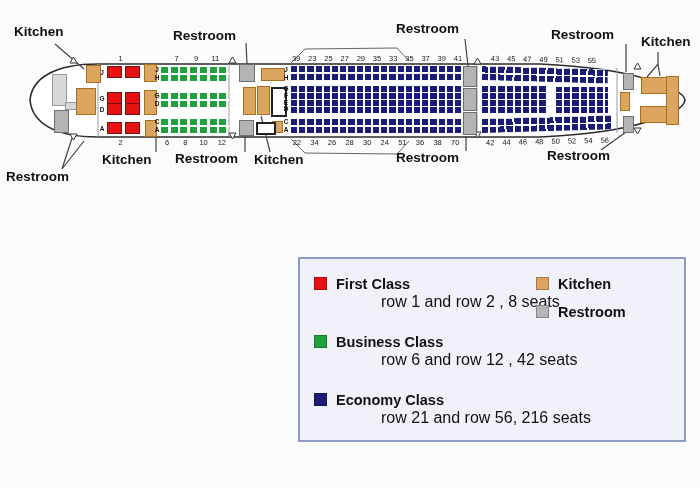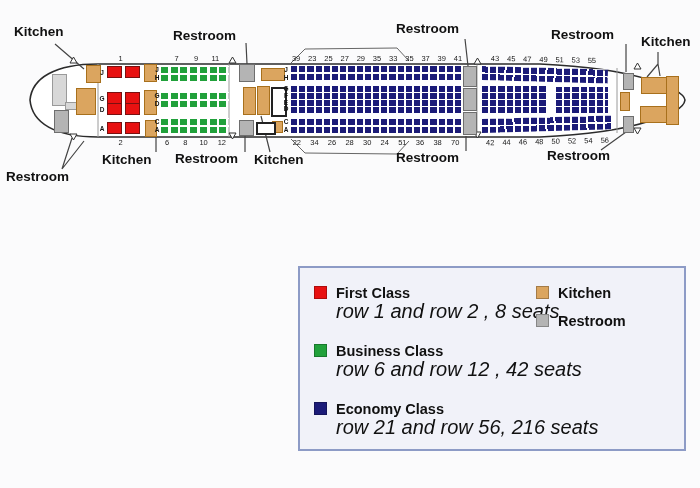--- a/index.html
+++ b/index.html
@@ -37,29 +37,29 @@
       repeating-linear-gradient(90deg, var(--c-economy) 0 6.2px, transparent 6.2px 8.2px);}
 
   .fc-seat{position:absolute;width:13px;height:10px;background:var(--c-first);border:1px solid #7a1010;}
 
   .kitchen{position:absolute;background:var(--c-kitchen);border:1px solid #a8701c;}
   .restroom{position:absolute;background:var(--c-restroom);border:1px solid #6e6e6e;}
   .closet{position:absolute;background:#fff;border:2px solid #222;}
   .cockpit{position:absolute;background:#d8d8d8;border:1px solid #9a9a9a;}
 
   
-  .legend{position:absolute;left:298px;top:266px;width:384px;height:181px;
+  .legend{position:absolute;left:298px;top:257px;width:384px;height:181px;
     background:#f1f2f9;border:2px solid #8d9bc6;}
   .legend-left{position:absolute;left:14px;top:16px;}
   .legend-right{position:absolute;left:236px;top:16px;}
   .legend-item{display:flex;align-items:flex-start;margin-bottom:22px;}
   .legend-right .legend-item{margin-bottom:10px;}
   .swatch{width:13px;height:13px;margin:2px 9px 0 0;flex:0 0 13px;border:1px solid rgba(0,0,0,.25);box-sizing:border-box;}
   .legend-title{font-size:14.5px;font-weight:bold;color:#111;line-height:18px;}
-  .legend-detail{font-size:20px;font-style:italic;color:#111;line-height:18px;}
+  .legend-detail{font-size:16px;color:#111;line-height:18px;margin-left:45px;}
 </style>
 </head>
 <body>
 
 <div id="stage">
 
   <svg class="abs" style="left:0;top:0;" width="700" height="210" viewBox="0 0 700 210">
     <path d="M98,64 L540,64 C585,66 625,72 650,80 C672,87 684,93 685,100 C684,108 672,114 650,121 C625,129 585,135 540,137 L98,137 C55,137 32,123 30,100 C32,78 55,64 98,64 Z" fill="#ffffff" stroke="#2b2b2b" stroke-width="1.6"></path>
 
     <path d="M98,64 V137 M229,64 V137 M477,64 V137 M617,68 V133" stroke="#9a9a9a" stroke-width="1" fill="none"></path>

